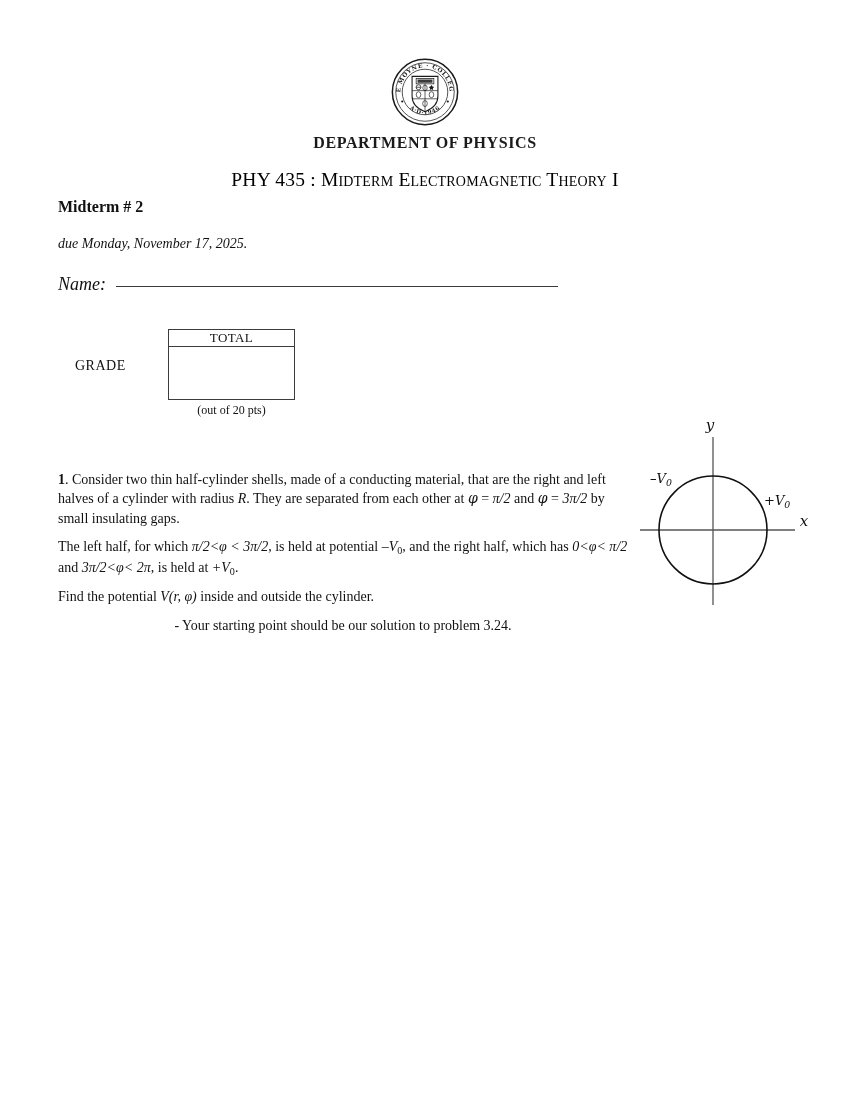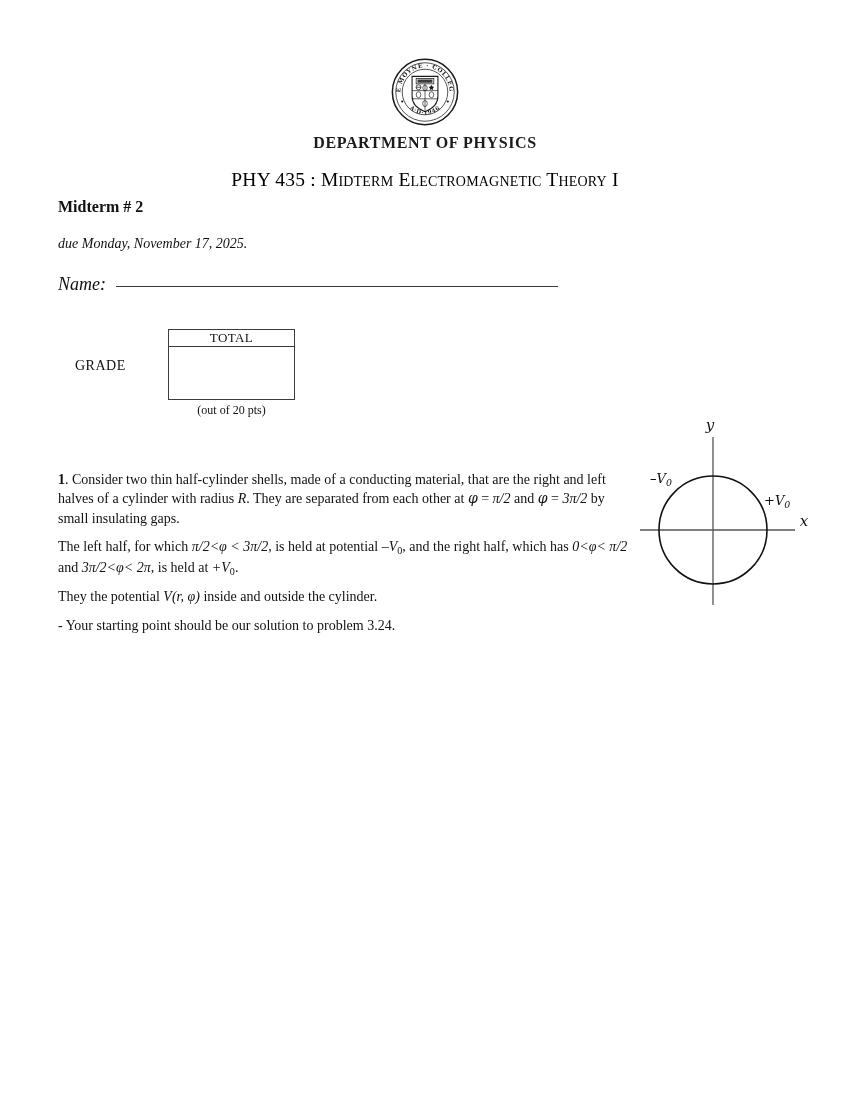--- a/index.html
+++ b/index.html
@@ -137,20 +137,21 @@
   }
   #problem-body .para {
     margin: 0 0 9px 0;
     text-align: left;
   }
   #problem-body .pnum {
     font-weight: bold;
   }
   #problem-body .bullet {
     margin: 0 0 9px 0;
+    text-align: center;
   }
   .it { font-style: italic; }
   .mathvar { font-style: italic; }
   .sub {
     font-size: 0.72em;
     vertical-align: -0.28em;
   }
   .phi {
     font-style: italic;
     font-family: "DejaVu Serif", serif;
@@ -227,21 +228,21 @@
     <div class="td-cell"></div>
   </div>
   <div id="grade-caption">(out of 20 pts)</div>
 
   <div id="problem-body">
 
     <p class="para"><span class="pnum">1</span><span>. Consider two thin half-cylinder shells, made of a conducting material, that are the right and left halves of a cylinder with radius </span><span class="mathvar">R</span><span>. They are separated from each other at </span><span class="phi">φ</span><span> = </span><span class="it">π/2</span><span> and </span><span class="phi">φ</span><span> = </span><span class="it">3π/2</span><span> by small insulating gaps.</span></p>
 
     <p class="para"><span>The left half, for which </span><span class="it">π/2&lt;φ &lt; 3π/2</span><span>, is held at potential </span><span class="mathvar">–V</span><span class="sub">0</span><span>, and the right half, which has </span><span class="it">0&lt;φ&lt; π/2</span><span> and </span><span class="it">3π/2&lt;φ&lt; 2π</span><span>, is held at </span><span class="mathvar">+V</span><span class="sub">0</span><span>.</span></p>
 
-    <p class="para"><span>They the potential </span><span class="it">V(r, φ)</span><span> inside and outside the cylinder.</span></p>
+    <p class="para"><span>Find the potential </span><span class="it">V(r, φ)</span><span> inside and outside the cylinder.</span></p>
 
     <p class="bullet">- Your starting point should be our solution to problem 3.24.</p>
   </div>
 
   <div id="figure">
     <svg width="200" height="210" viewBox="0 0 200 210">
 
       <line x1="85" y1="29" x2="85" y2="197" stroke="#555555" stroke-width="1.3"></line>
 
       <line x1="12" y1="122" x2="167" y2="122" stroke="#555555" stroke-width="1.3"></line>

